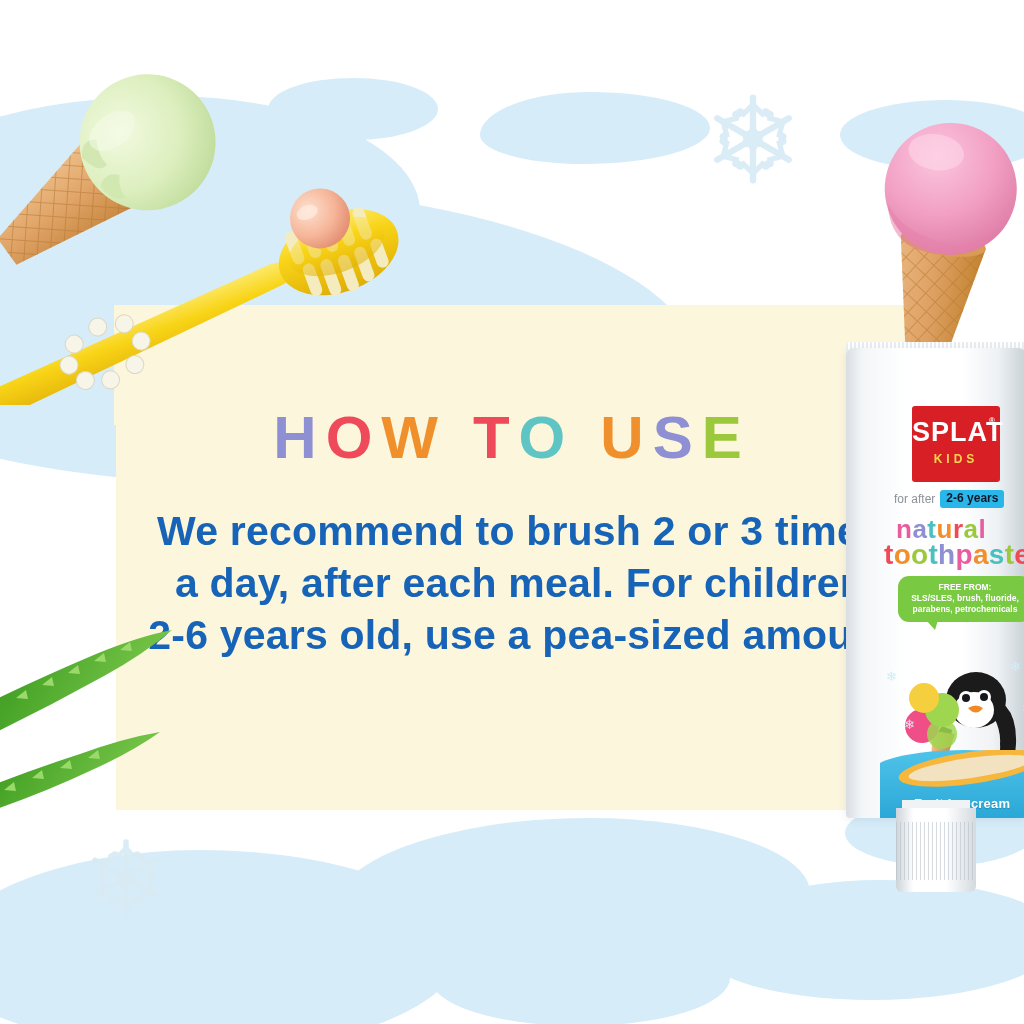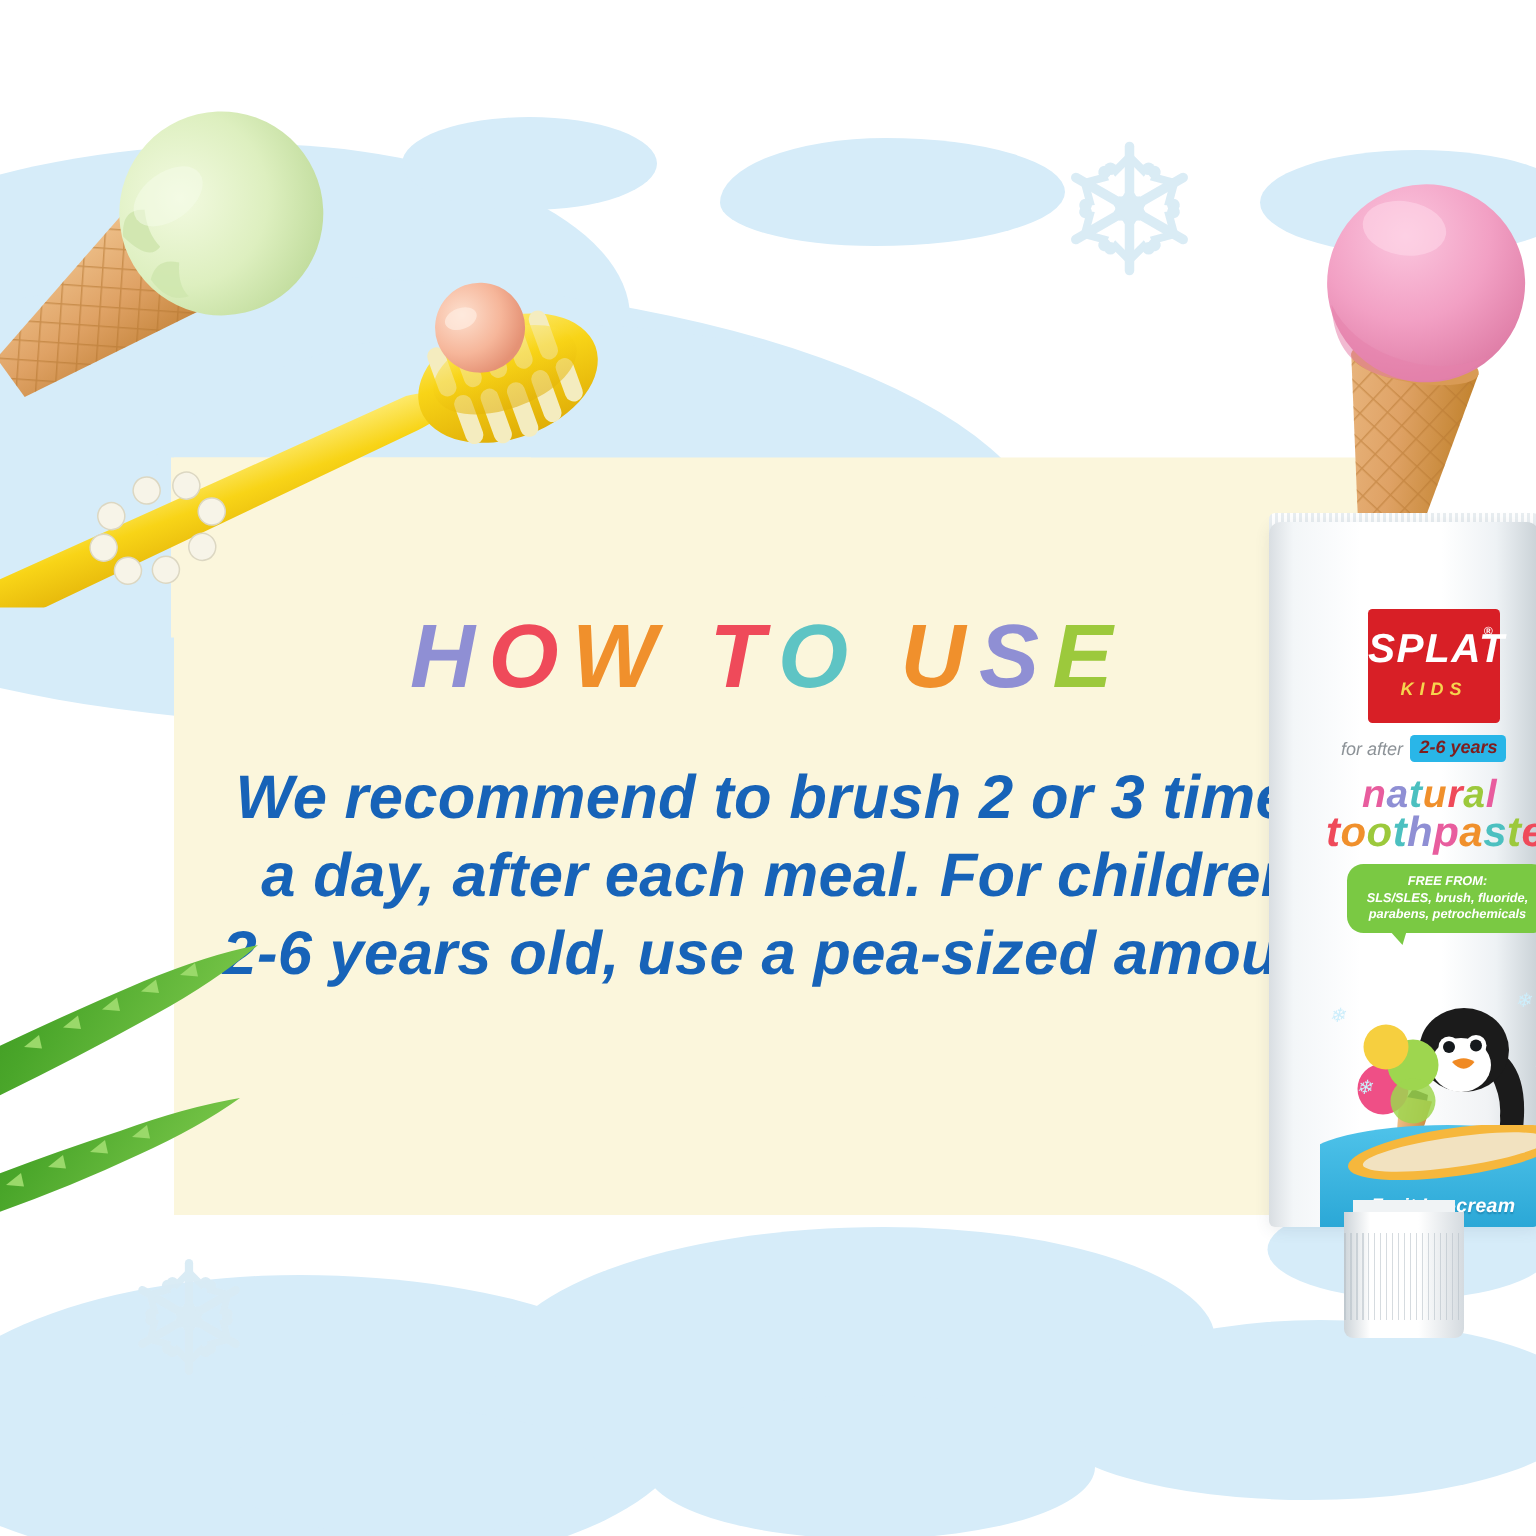--- a/index.html
+++ b/index.html
@@ -12,21 +12,20 @@
     font-family: "Liberation Sans", sans-serif;
   }
 
   
   .canvas {
     position: relative;
     width: 1024px;
     height: 1024px;
     overflow: hidden;
     background: #ffffff;
-    font-style: italic;
   }
 
   
   .blob {
     position: absolute;
     background: #d6ecf9;
     border-radius: 50%;
   }
   .blob-a { left: -140px;  top: 96px;  width: 560px; height: 210px;
             border-radius: 55% 45% 50% 50% / 60% 55% 45% 40%; }
@@ -210,34 +209,34 @@
     left: 48px; top: 142px;
     width: 136px;
     display: flex;
     align-items: center;
     gap: 5px;
     white-space: nowrap;
   }
   .forkids-text { font-size: 12px; color: #8c9297; }
   .years-badge {
     background: #29b6e8;
-    color: #7f1d1d;
+    color: #0f172a;
     font-size: 12px;
     font-weight: bold;
     padding: 2px 6px;
     border-radius: 3px;
     line-height: 1.15;
   }
   .natural-line, .toothpaste-line {
     position: absolute;
     font-weight: bold;
     line-height: 1;
     white-space: nowrap;
   }
-  .natural-line   { left: 62px; top: 168px; font-size: 26px; letter-spacing: .5px; }
+  .natural-line   { left: 50px; top: 168px; font-size: 26px; letter-spacing: .5px; }
   .toothpaste-line{ left: 38px; top: 193px; font-size: 28px; letter-spacing: .3px; }
   .free-badge {
     position: absolute;
     left: 52px; top: 228px;
     width: 126px;
     background: #7ac943;
     border-radius: 11px;
     color: #fff;
     font-size: 8.5px;
     font-weight: bold;

